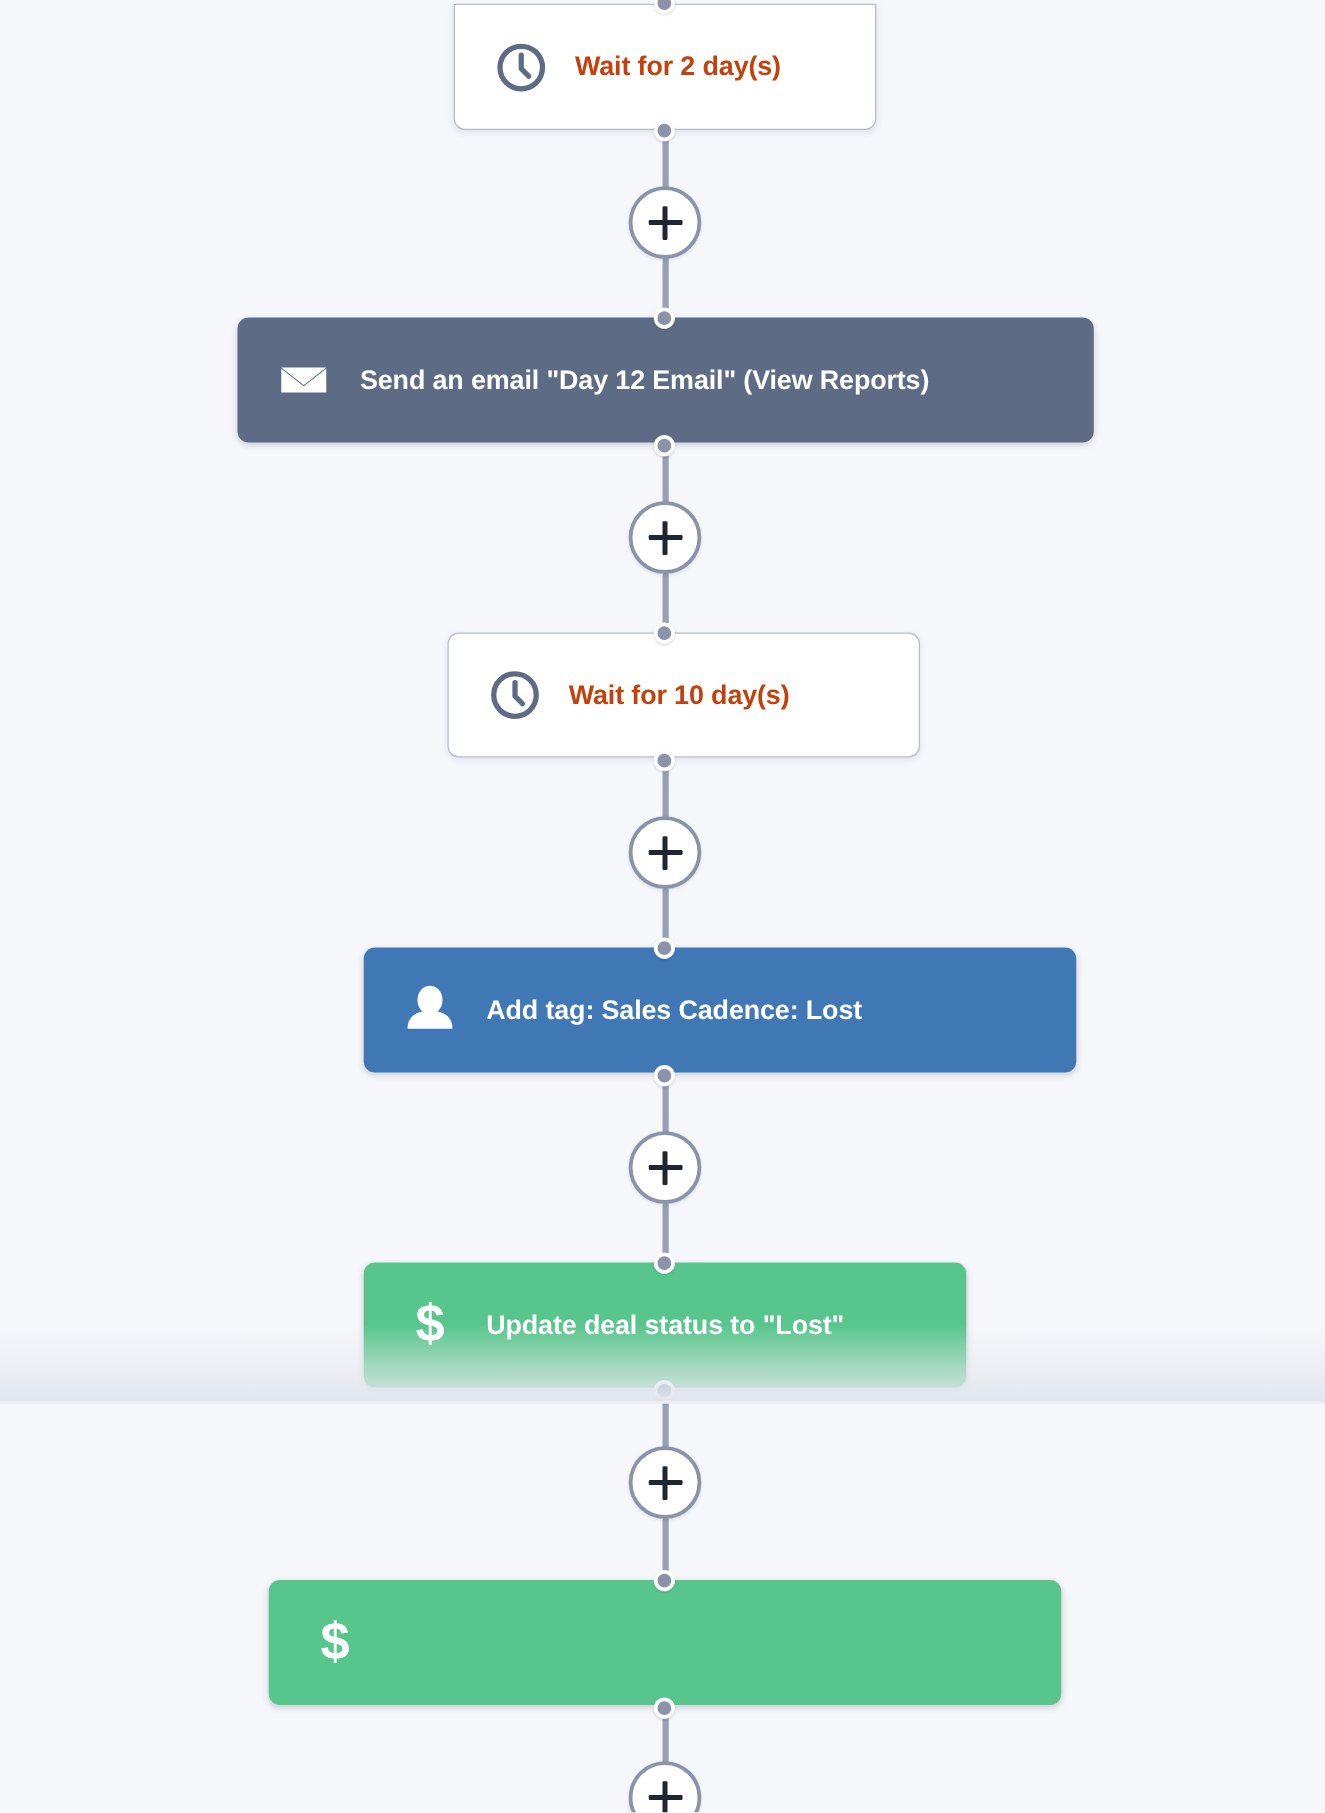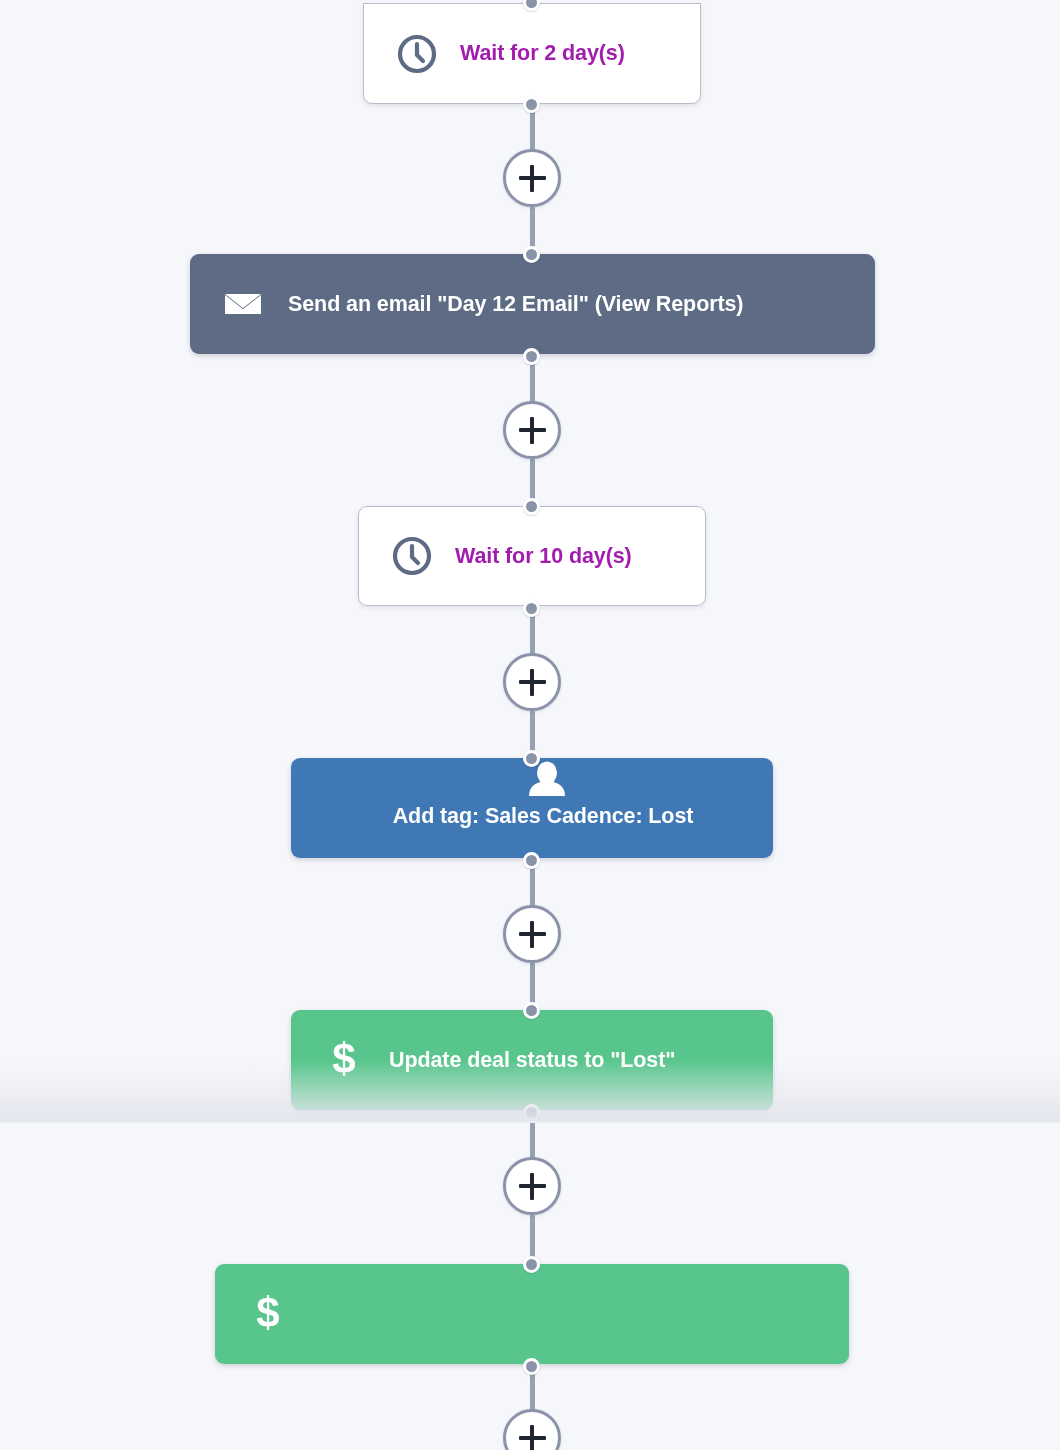--- a/index.html
+++ b/index.html
@@ -84,21 +84,21 @@
   .node-icon svg { display: block; }
 
   .node-label {
     font-size: 21.5px;
     font-weight: bold;
     letter-spacing: -0.1px;
     white-space: nowrap;
     margin-left: 22px;
   }
 
-  .node.plain .node-label { color: #a21caf; margin-left: 20px; }
+  .node.plain .node-label { color: #c2410c; margin-left: 20px; }
   .node.filled .node-label { color: #ffffff; }
 
   
   .dot {
     position: absolute;
     width: 17px;
     height: 17px;
     border-radius: 50%;
     background: #8b93a8;
     border: 3px solid #ffffff;
@@ -168,35 +168,35 @@
         <path d="M5 13 L41 13 L23 27 Z" fill="#ffffff"></path>
       </svg>
     </span>
     <span class="node-label">Send an email "Day 12 Email" (View Reports)</span>
   </div>
   <div class="dot" style="left:523px; top:246px;"></div>
   <div class="dot" style="left:523px; top:348px;"></div>
 
   <div class="plus-btn" style="left:503px; top:401px;"></div>
 
-  <div class="node plain" style="left:358px; width:348px; top:506px;">
+  <div class="node plain" style="left:358px; width:378px; top:506px;">
     <span class="node-icon">
       <svg width="44" height="44" viewBox="0 0 44 44">
         <circle cx="22" cy="22" r="17" fill="none" stroke="#5d6b85" stroke-width="4.2"></circle>
         <path d="M22 12 L22 23 L28 29" fill="none" stroke="#5d6b85" stroke-width="4.2" stroke-linecap="round" stroke-linejoin="round"></path>
       </svg>
     </span>
     <span class="node-label">Wait for 10 day(s)</span>
   </div>
   <div class="dot" style="left:523px; top:498px;"></div>
   <div class="dot" style="left:523px; top:600px;"></div>
 
   <div class="plus-btn" style="left:503px; top:653px;"></div>
 
-  <div class="node filled" style="left:291px; width:482px; top:758px; background:#4077b5;flex-direction:column;">
+  <div class="node filled" style="left:291px; width:570px; top:758px; background:#4077b5;">
     <span class="node-icon">
       <svg width="46" height="46" viewBox="0 0 46 46">
         <ellipse cx="23" cy="15" rx="10" ry="11.5" fill="#ffffff"></ellipse>
         <path d="M5 38 C5 27.5 13 23.5 23 23.5 C33 23.5 41 27.5 41 38 Z" fill="#ffffff"></path>
       </svg>
     </span>
     <span class="node-label">Add tag: Sales Cadence: Lost</span>
   </div>
   <div class="dot" style="left:523px; top:750px;"></div>
   <div class="dot" style="left:523px; top:852px;"></div>

